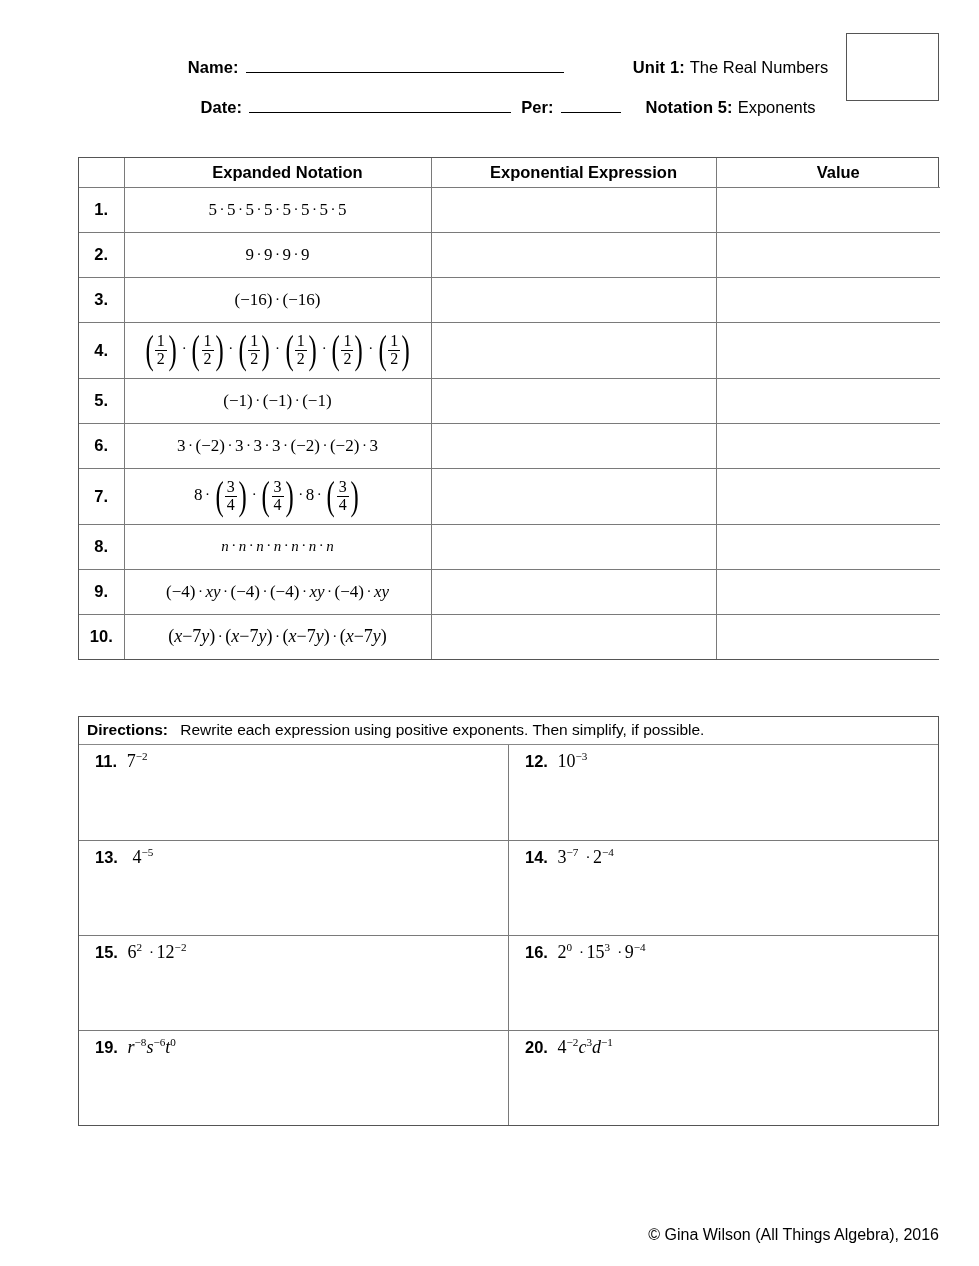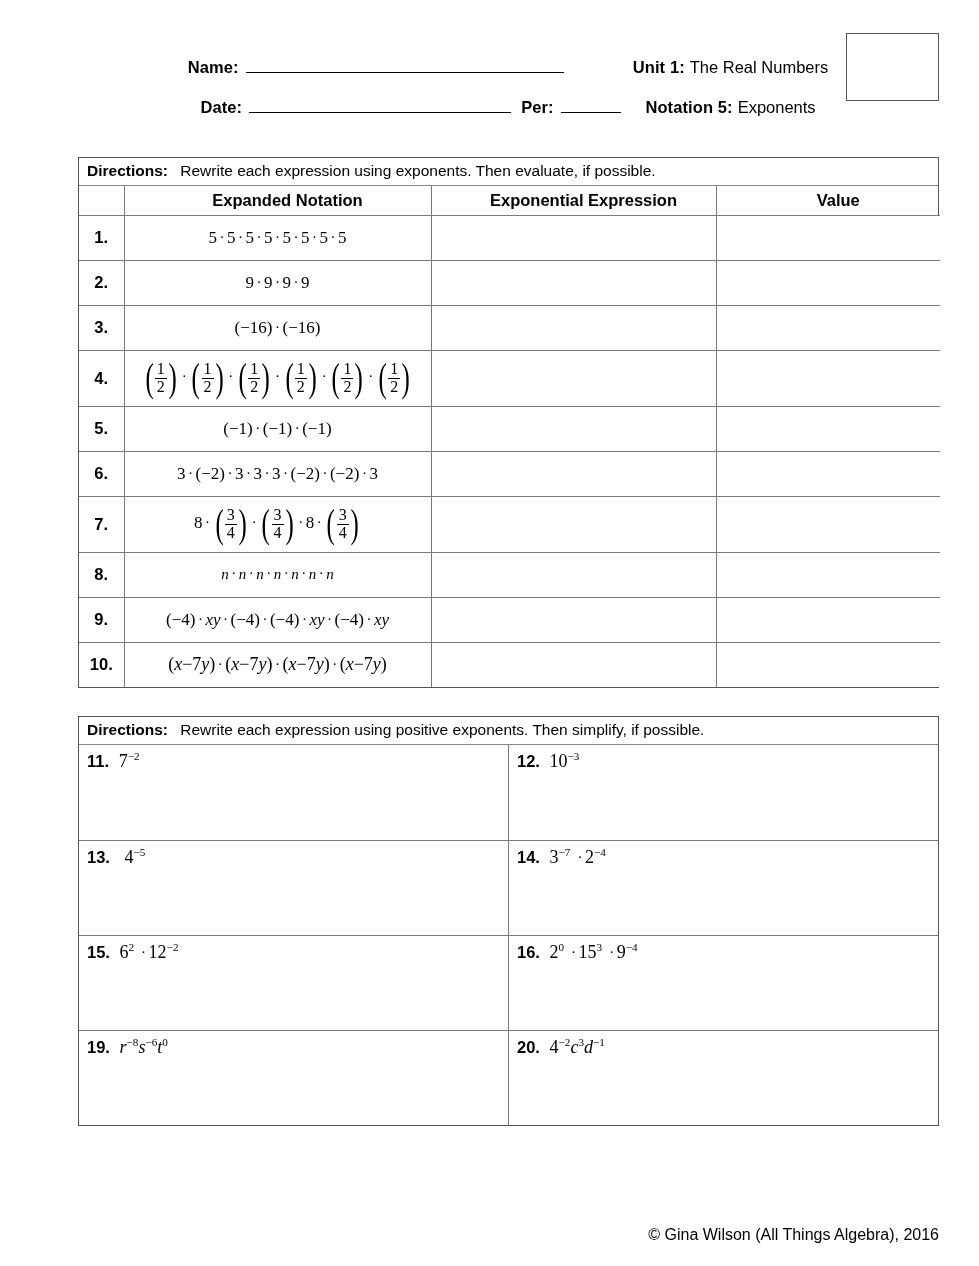--- a/index.html
+++ b/index.html
@@ -156,21 +156,21 @@
   }
   table.grid2 td {
     border: 1px solid #7a7a7a;
     width: 50%;
     height: 95px;
     vertical-align: top;
     padding: 6px 2px 0 8px;
     font-size: 16.5px;
   }
   table.grid2 tr:first-child td { border-top: none; }
-  .pnum { font-weight: bold; font-size: 16.5px; }
+  .pnum { font-weight: bold; font-size: 16.5px; margin-left: 8px; }
   .pexpr {
     font-family: "Liberation Serif", serif;
     font-style: italic;
     font-size: 18px;
     margin-left: 5px;
   }
   .pexpr.upright { font-style: normal; }
   .pexpr sup {
     font-size: 0.62em;
     font-style: normal;
@@ -214,24 +214,20 @@
       <div class="hdr-right">
         <span class="lbl-bold">Notation 5:</span>
         <span class="lbl-norm">Exponents</span>
       </div>
     </div>
   </div>
 
   <div class="corner-box"></div>
 
   <div class="sheet" id="table1">
-    <div class="dir-bar">
-      <b>Directions:</b>
-      <span style="margin-left:8px">Rewrite each expression using exponents.  Then evaluate, if possible.</span>
-    </div>
 
     <table class="grid">
       <colgroup>
         <col class="col-num">
           <col class="col-exp">
           <col class="col-expr">
           <col class="col-val">
       </colgroup>
       <thead>
         <tr>

